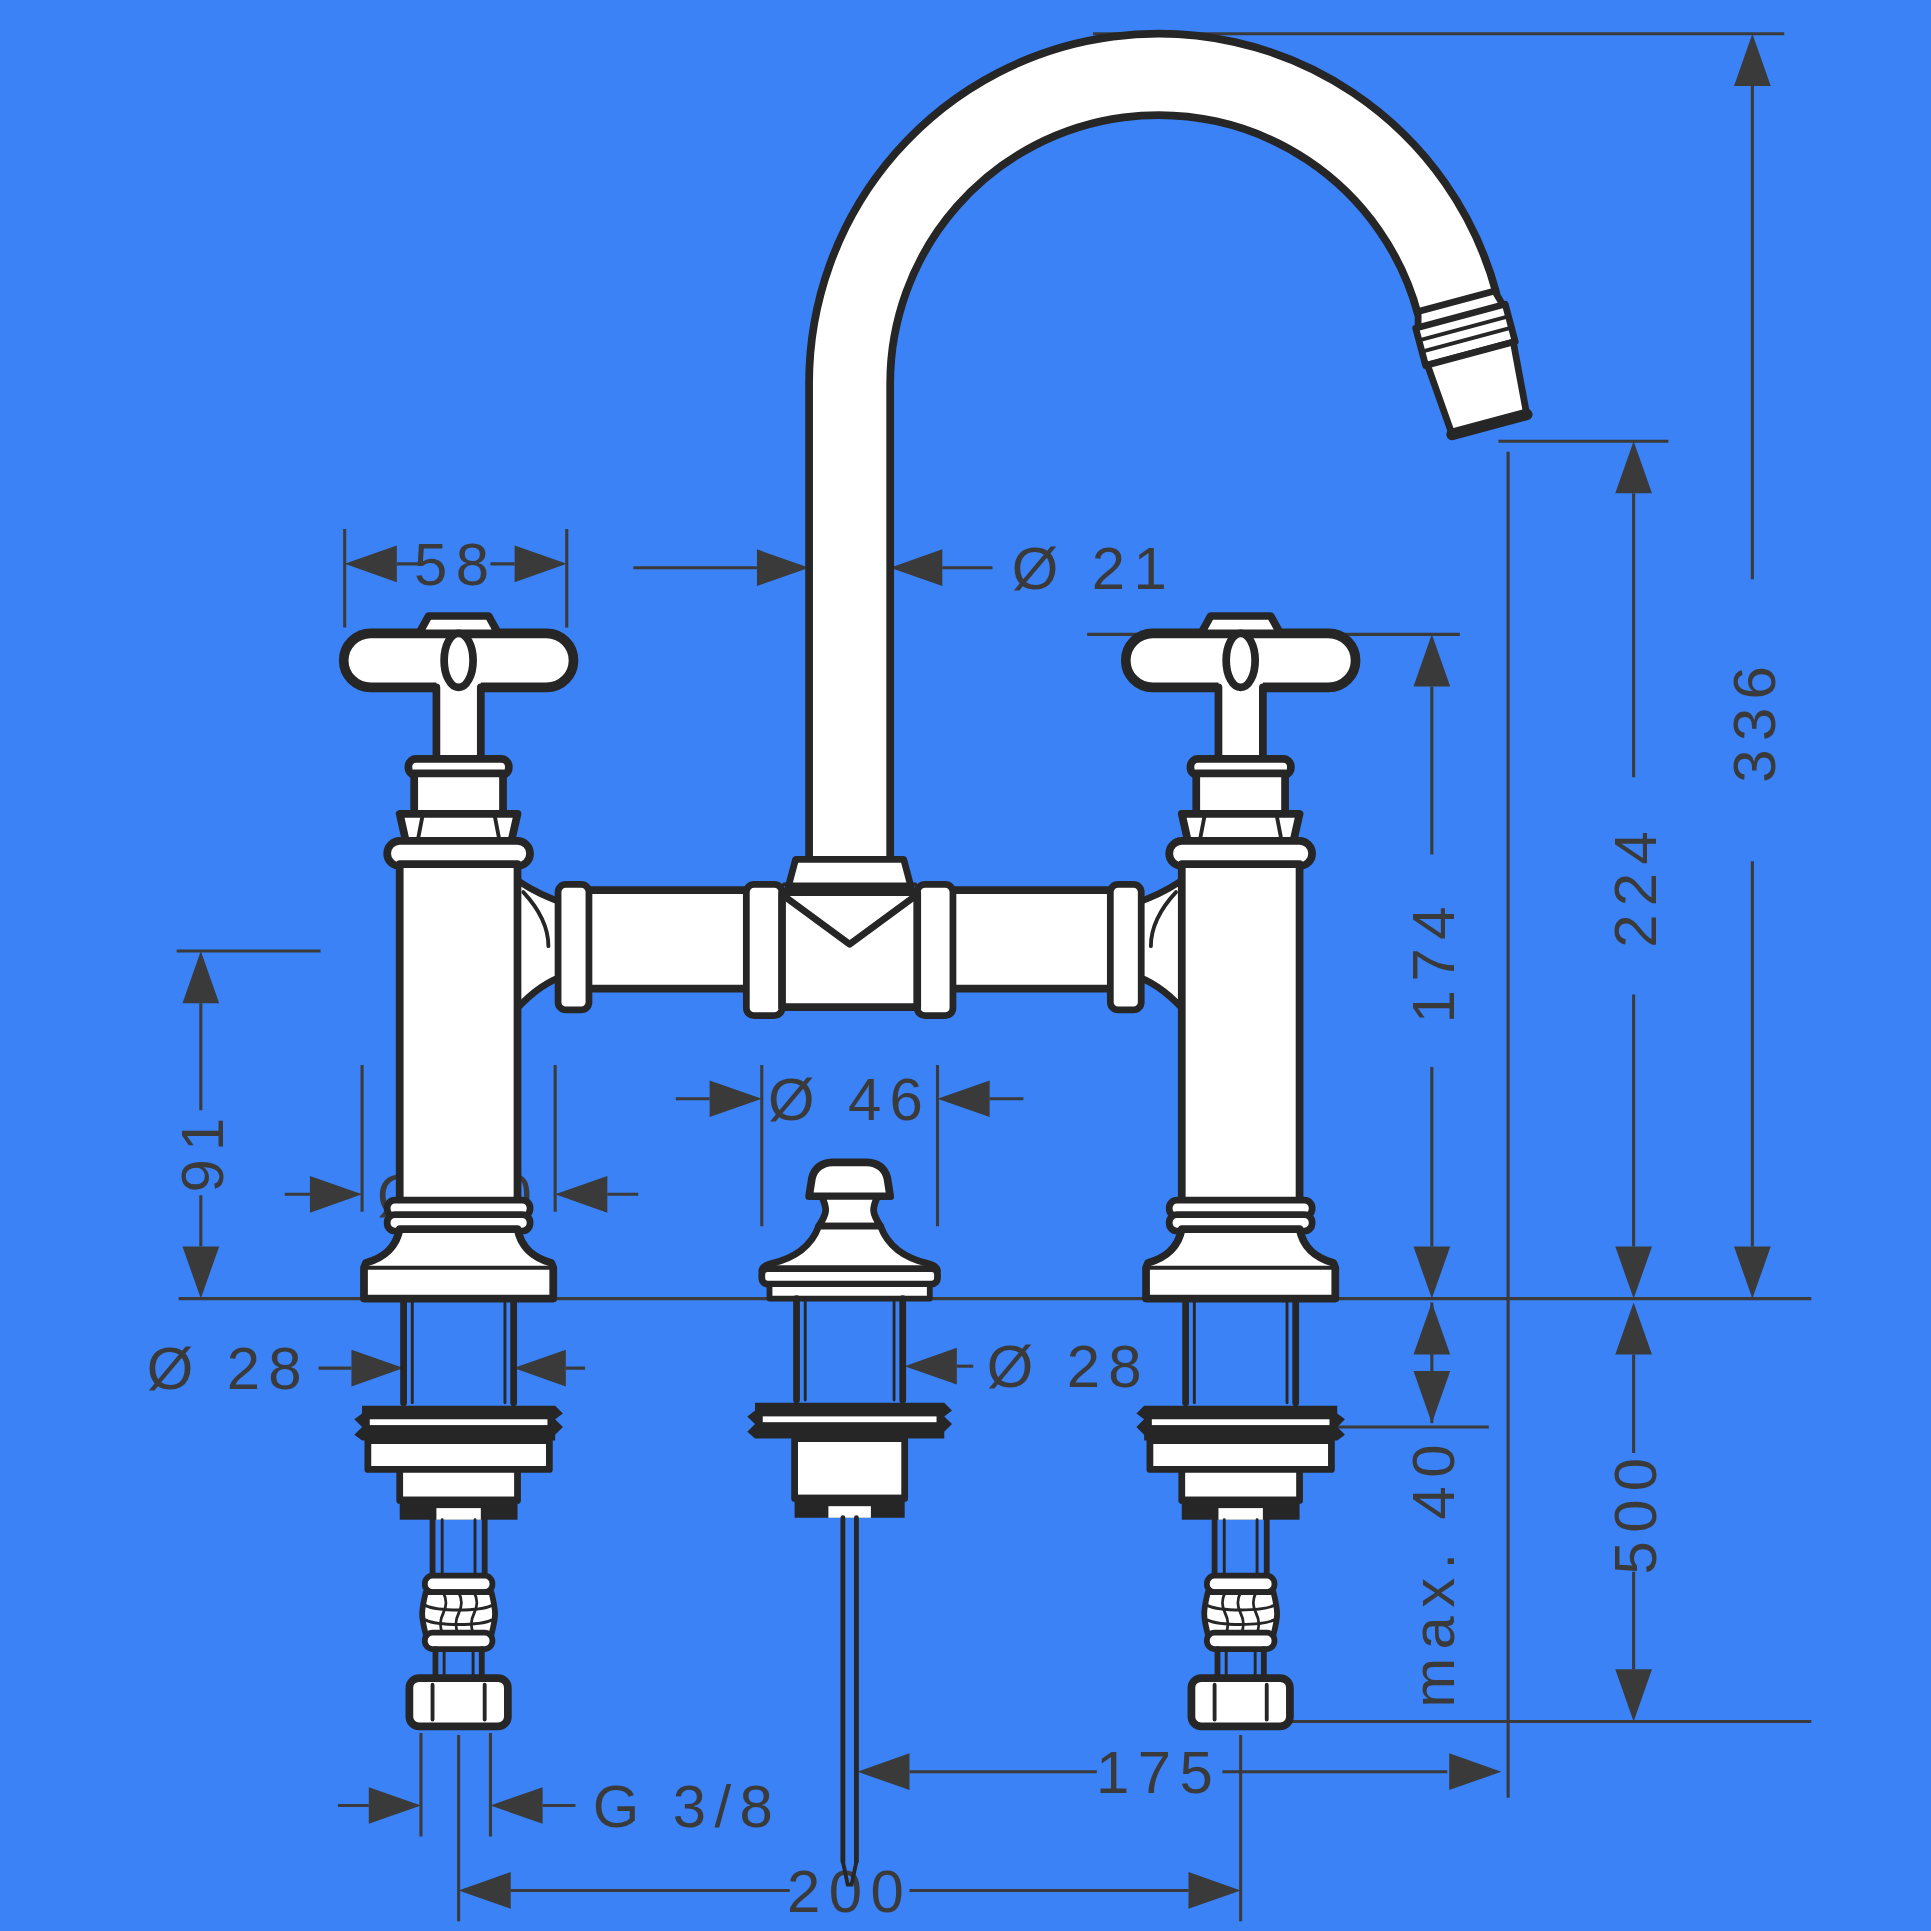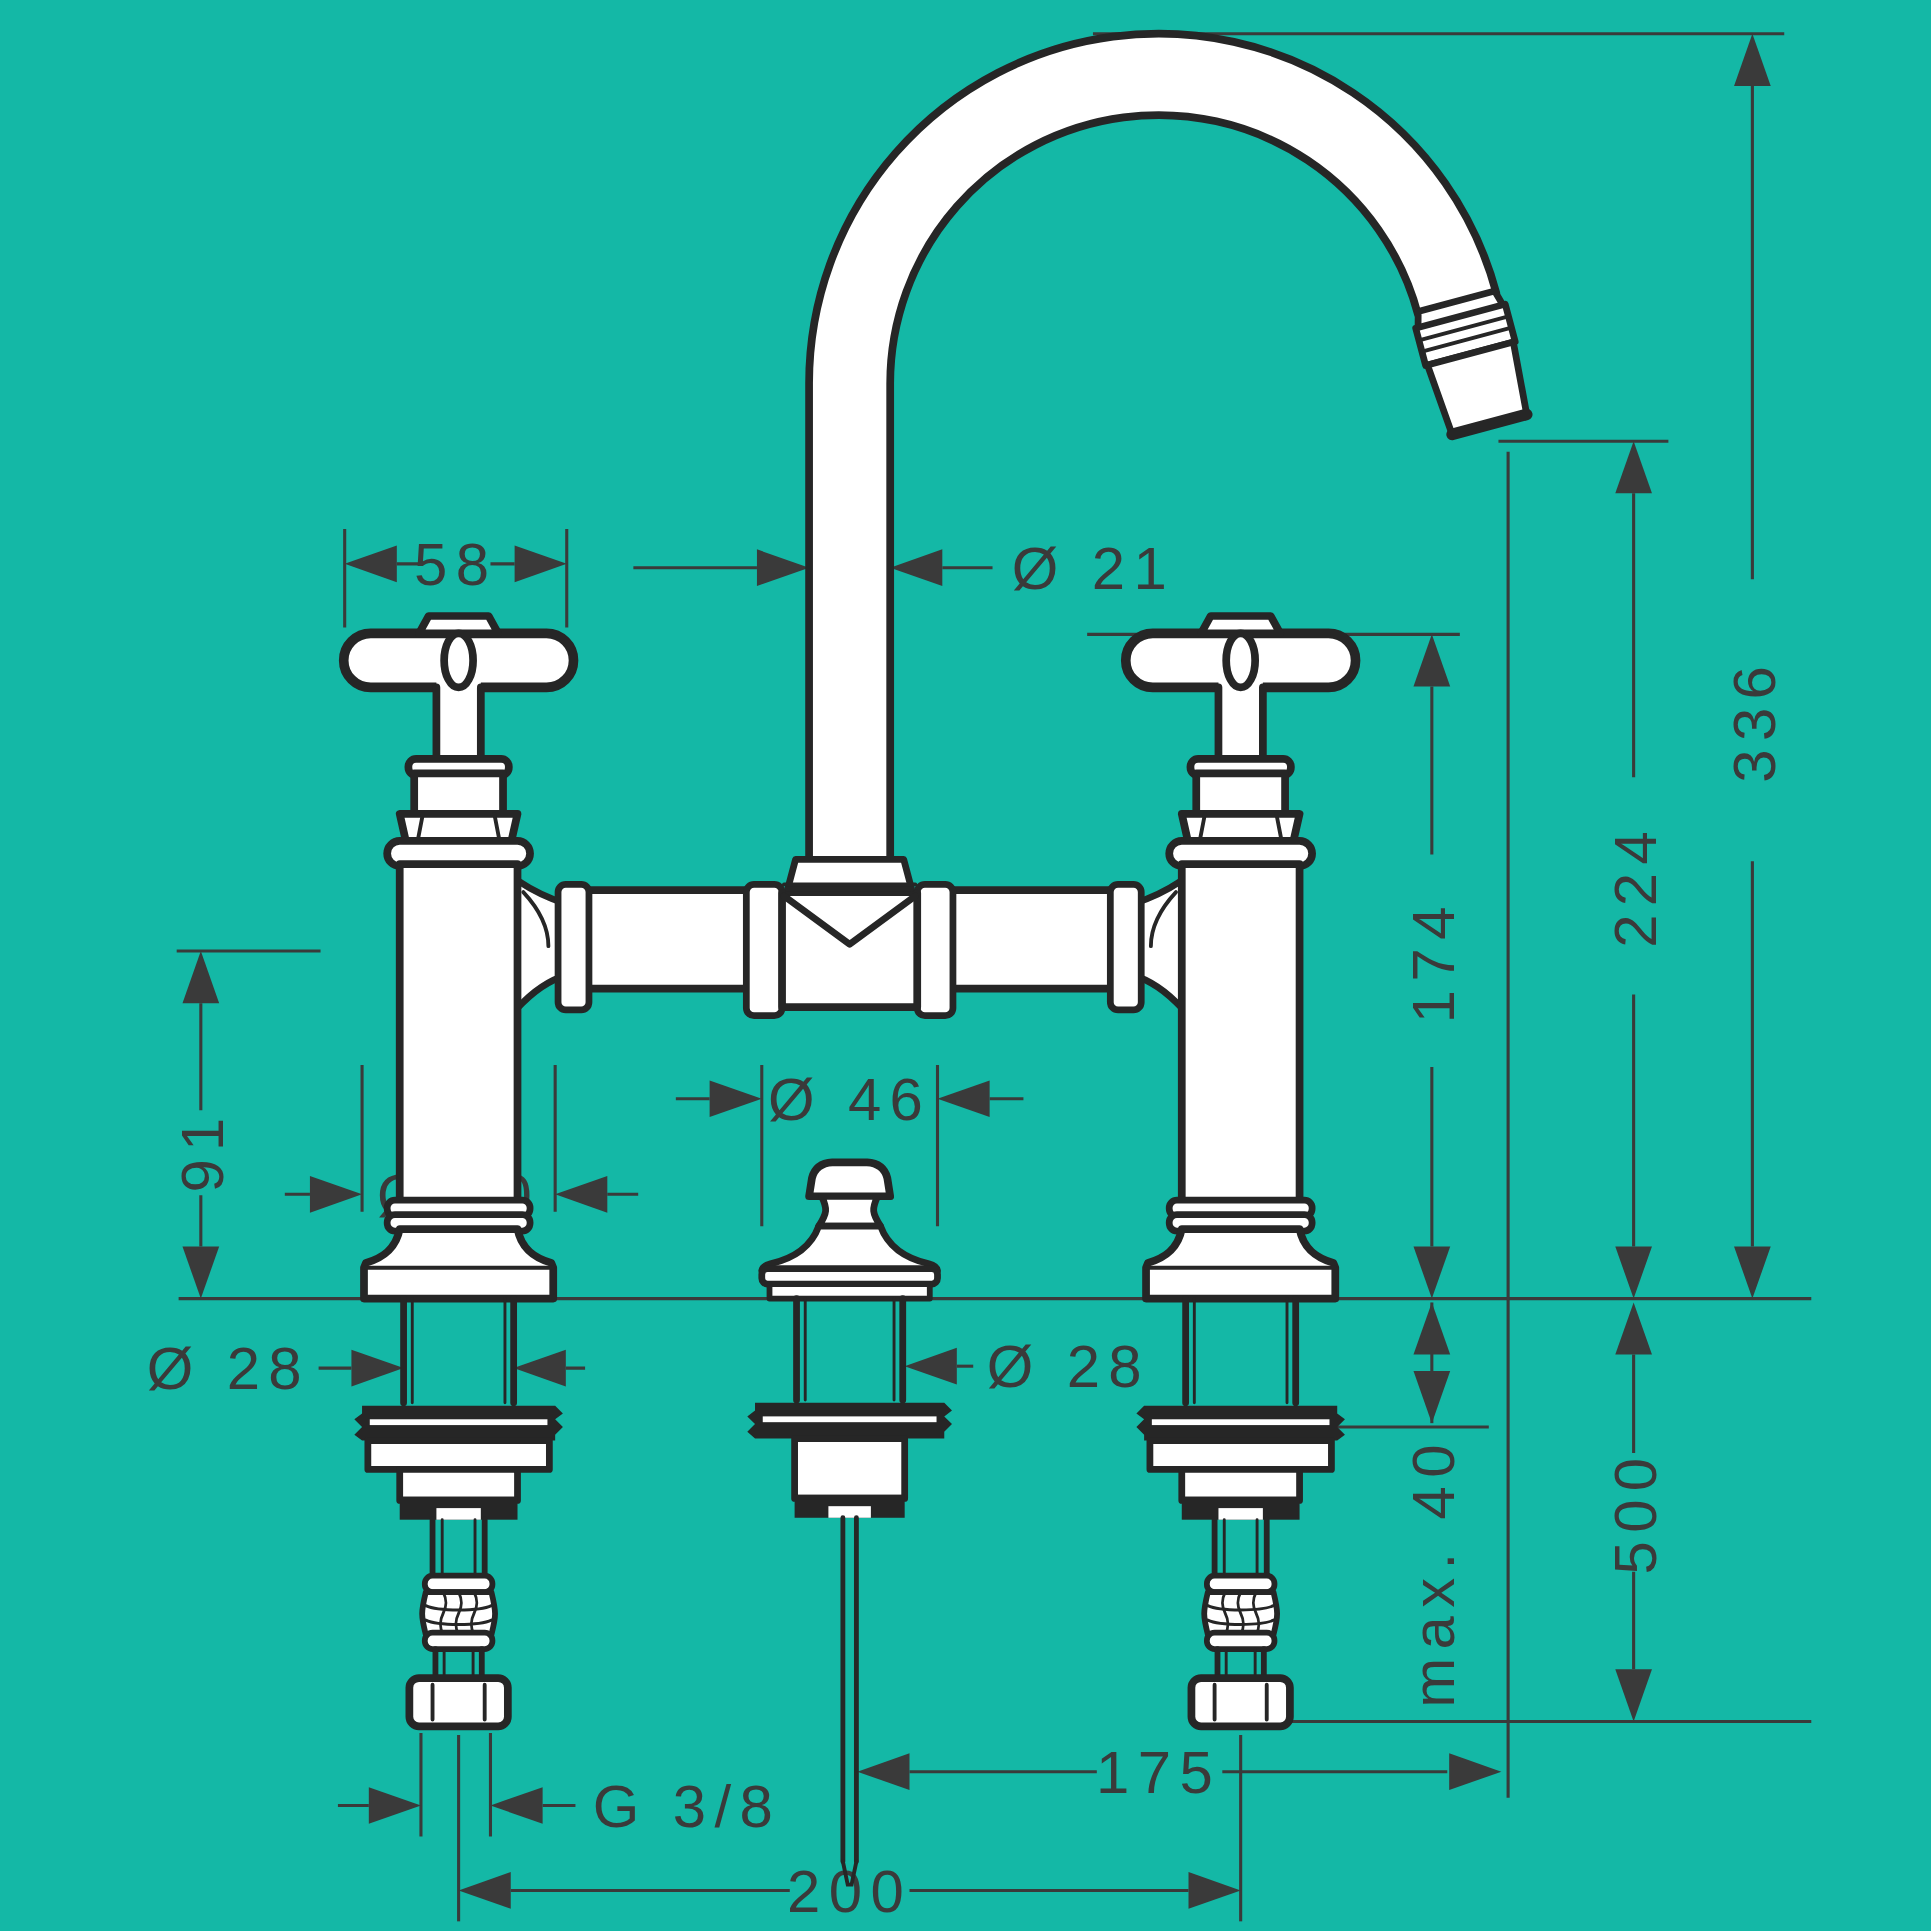--- a/index.html
+++ b/index.html
@@ -1,16 +1,16 @@
 <!DOCTYPE html>
 <html><head>
 <meta charset="utf-8">
 <style>
   html,body{margin:0;padding:0;background:#ffffff;width:100%;height:100%;}
-  #stage{width:100vw;height:100vh;display:flex;align-items:flex-end;justify-content:center;background:#14b8a6;}
+  #stage{width:100vw;height:100vh;display:flex;align-items:flex-end;justify-content:center;background:#3b82f6;}
   svg{width:100%;height:100%;max-width:100vw;max-height:100vh;display:block;}
   .dim-line{stroke:#3a3a3a;stroke-width:3.2;fill:none;}
   .dim-thin{stroke:#3a3a3a;stroke-width:3.2;fill:none;}
   .arrow{fill:#3a3a3a;stroke:none;}
   text{font-family:"Liberation Sans","DejaVu Sans",sans-serif;font-size:62px;fill:#3a3a3a;letter-spacing:0.14em;}
   .out{stroke:#262626;fill:#ffffff;stroke-linejoin:round;stroke-linecap:round;}
   .w8{stroke-width:8;} .w10{stroke-width:10;} .w7{stroke-width:7;} .w6{stroke-width:6;}
   .w5{stroke-width:5;} .w4{stroke-width:4;} .w3{stroke-width:3;}
   .ln{fill:none;stroke:#262626;stroke-linecap:round;}
   .dk{fill:#262626;stroke:none;}

